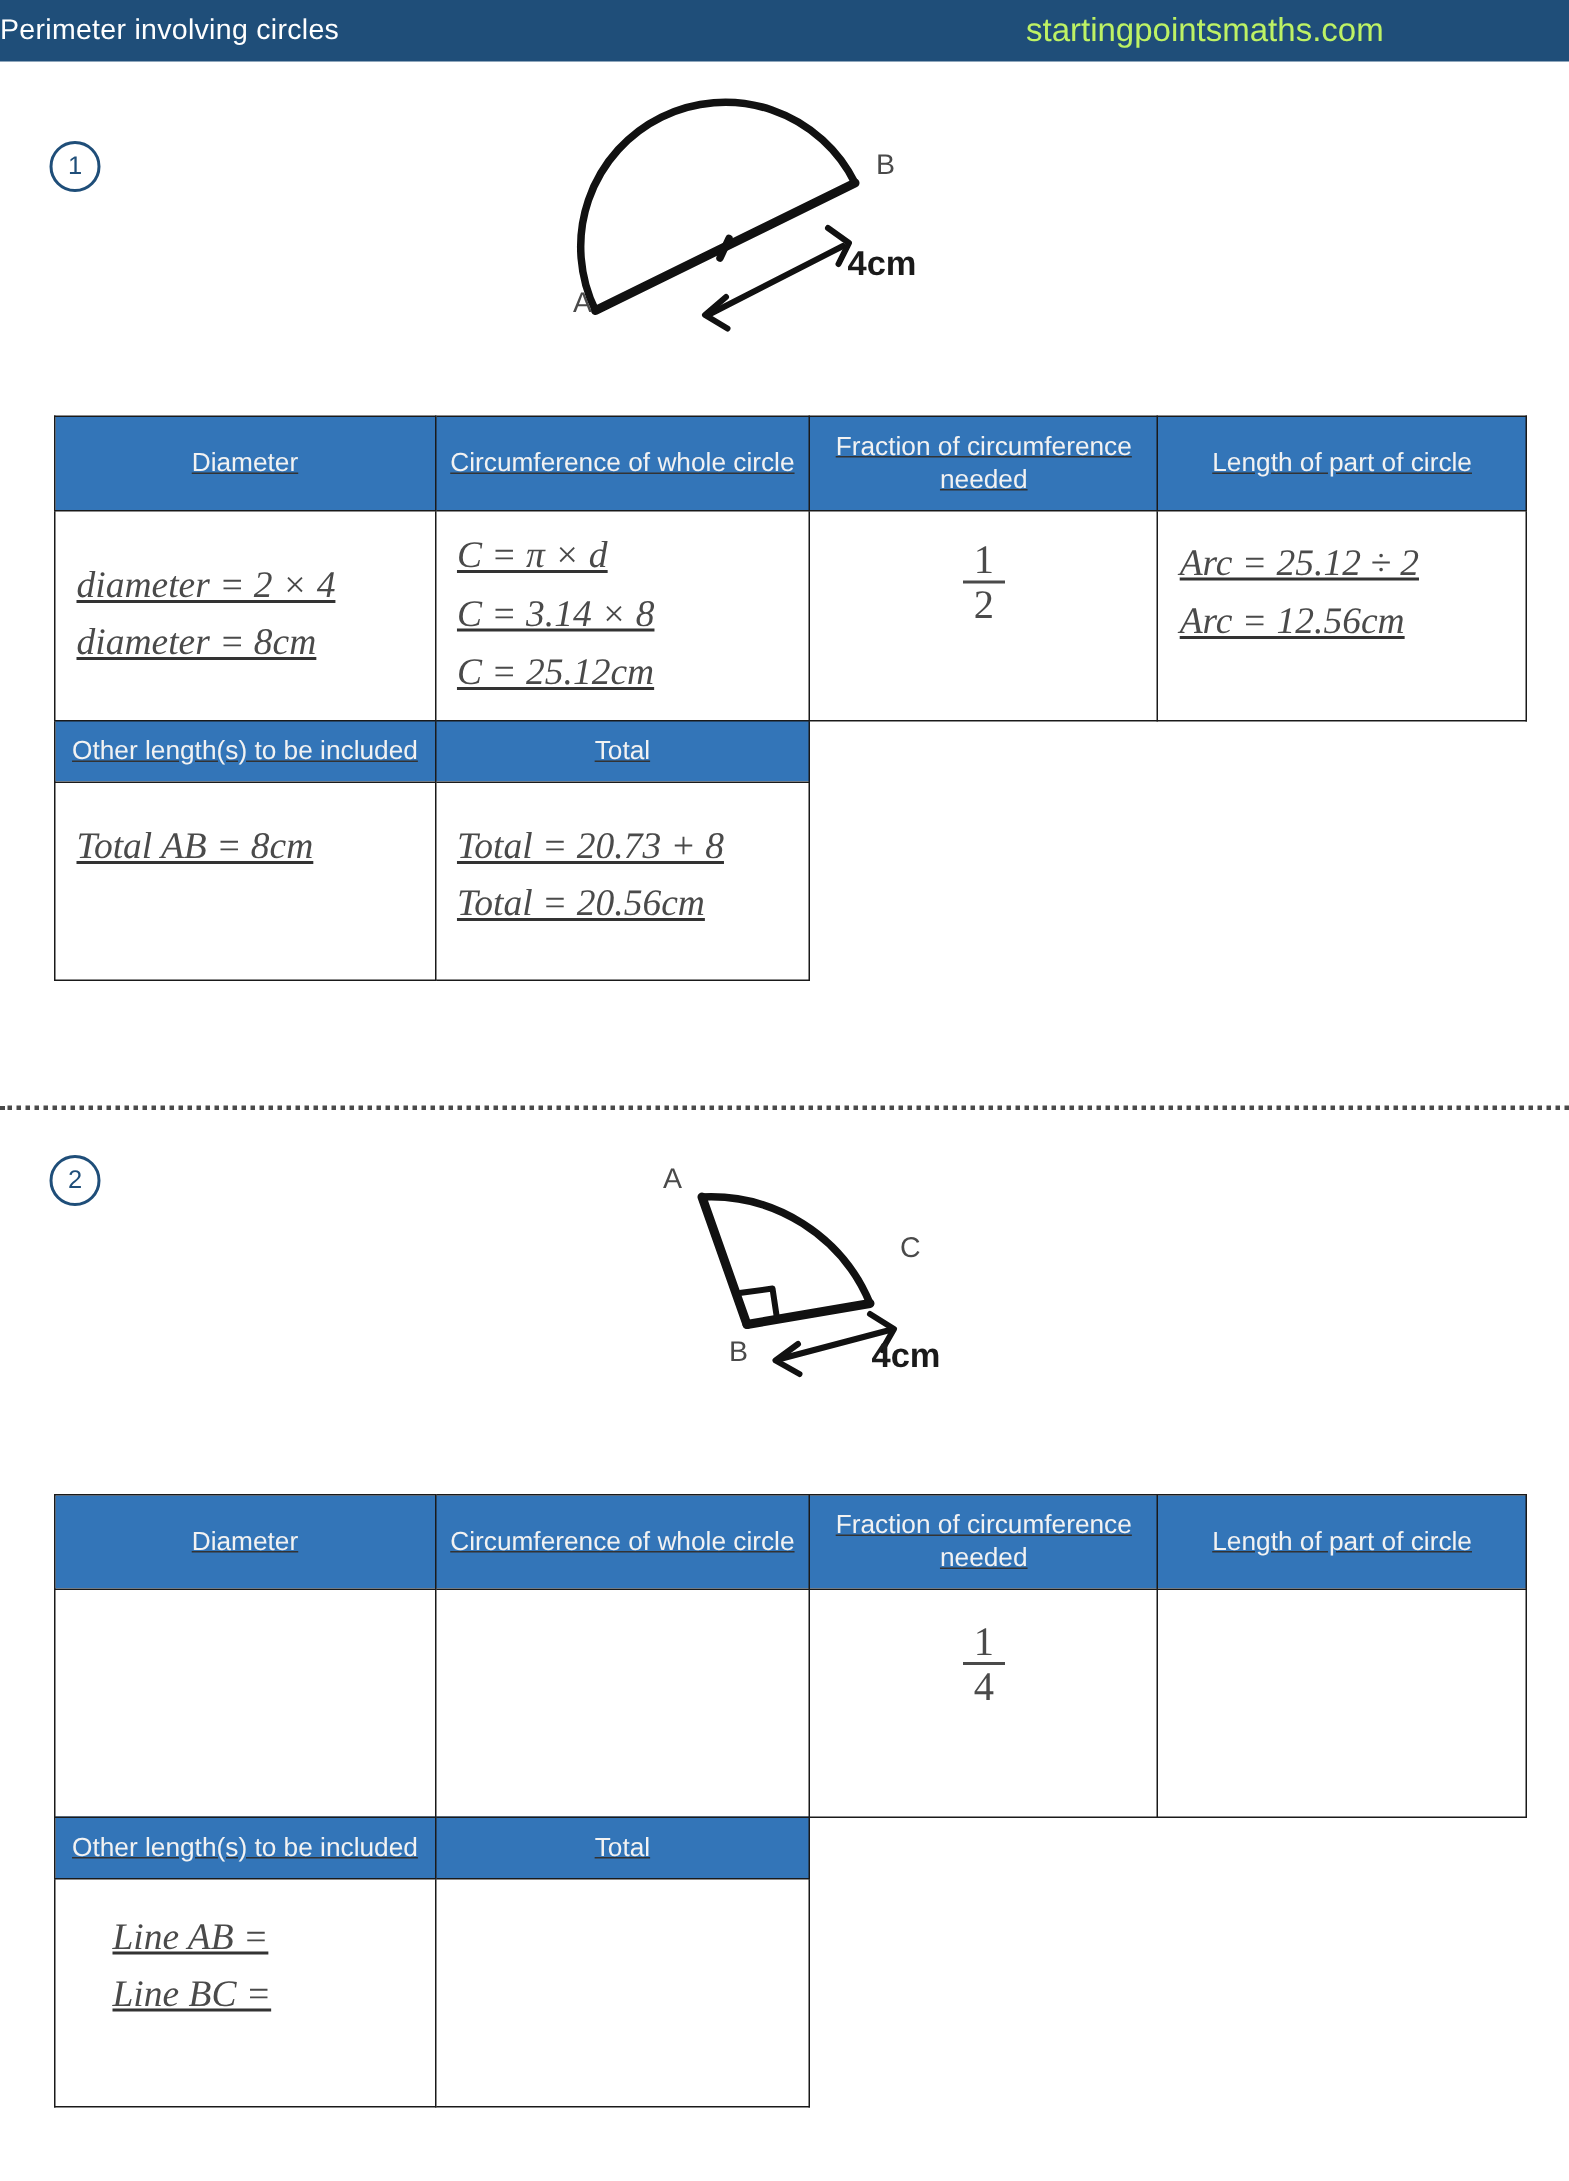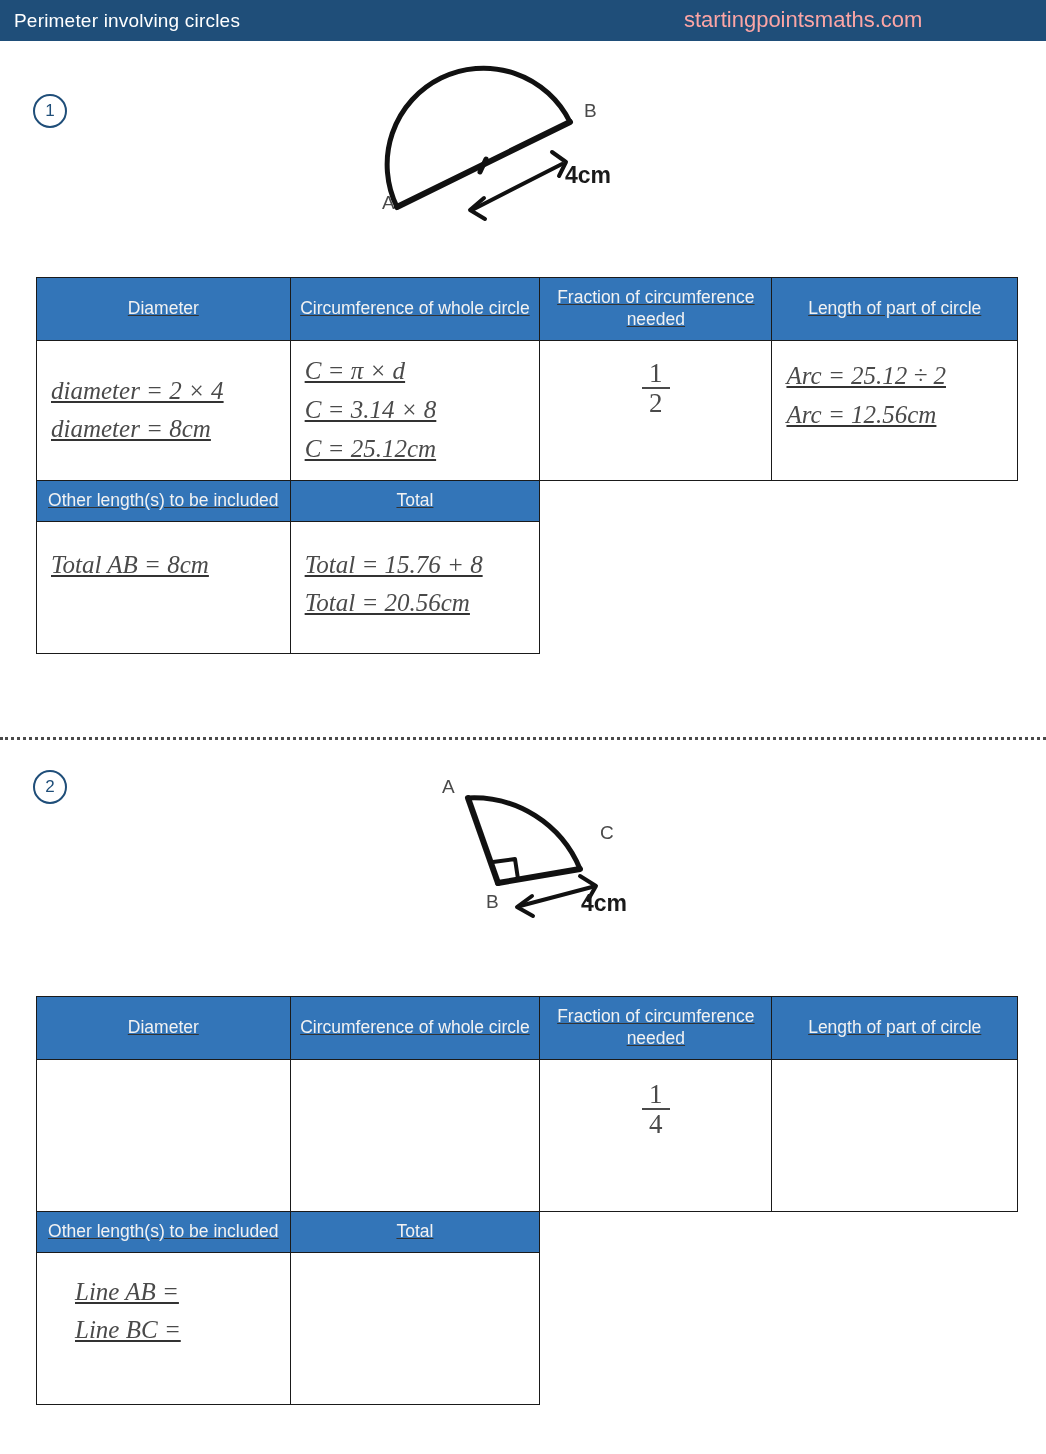--- a/index.html
+++ b/index.html
@@ -13,24 +13,24 @@
     overflow:hidden;
   }
 
   
   .titlebar{
     position:absolute; left:0; top:0; width:1046px; height:41px;
     background:#1f4e79;
     display:flex; align-items:center;
   }
   .titlebar .title{
-    color:#ffffff; font-size:19px; margin-left:14px; letter-spacing:.2px;
+    color:#ffffff; font-size:19px; letter-spacing:.2px;
   }
   .titlebar .brand{
-    color:#fca5a5; font-size:22px; position:absolute; left:684px; top:7px;
+    color:#bef264; font-size:22px; position:absolute; left:684px; top:7px;
   }
 
   
   .qnum{
     position:absolute;
     width:34px; height:34px; border-radius:50%;
     border:2px solid #1f4e79;
     color:#1f4e79; font-size:17px;
     display:flex; align-items:center; justify-content:center;
   }
@@ -189,21 +189,21 @@
     <td class="blank" colspan="2"></td>
   </tr>
   <tr style="height:132px;">
     <td class="cell c1" style="vertical-align:top;">
       <span class="math center" style="display:block; padding-top:14px;">
         <span class="mathline">Total AB = 8cm</span>
       </span>
     </td>
     <td class="cell c2" style="vertical-align:top;">
       <span class="math" style="display:block; padding-top:14px;">
-        <span class="mathline">Total = 15.76 + 8</span>
+        <span class="mathline">Total = 20.73 + 8</span>
         <span class="mathline">Total = 20.56cm</span>
       </span>
     </td>
     <td class="blank" colspan="2"></td>
   </tr>
 </tbody>
   </table>
 
 <div class="divider"></div>
 

